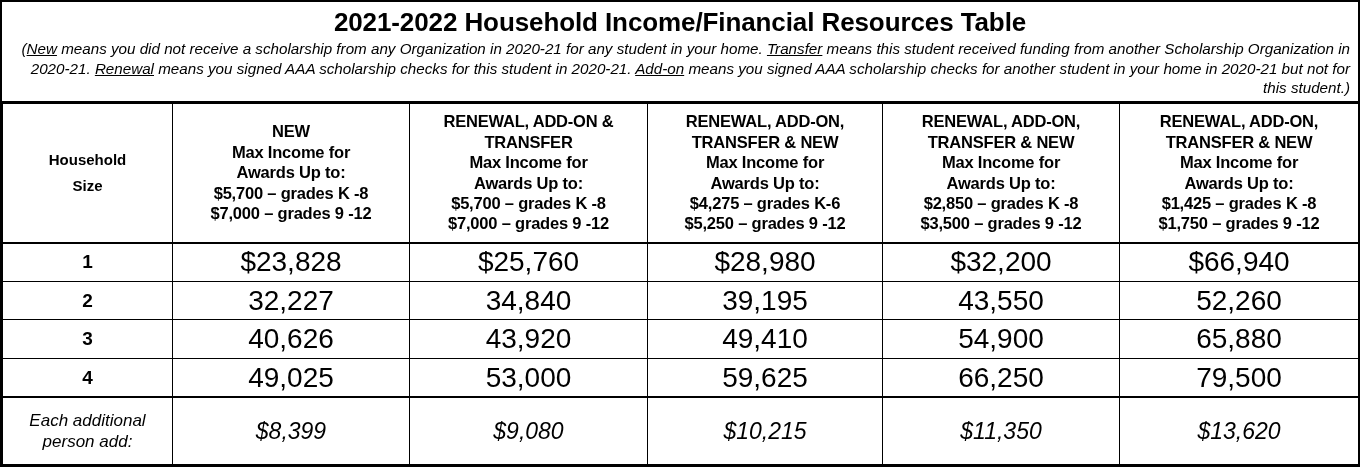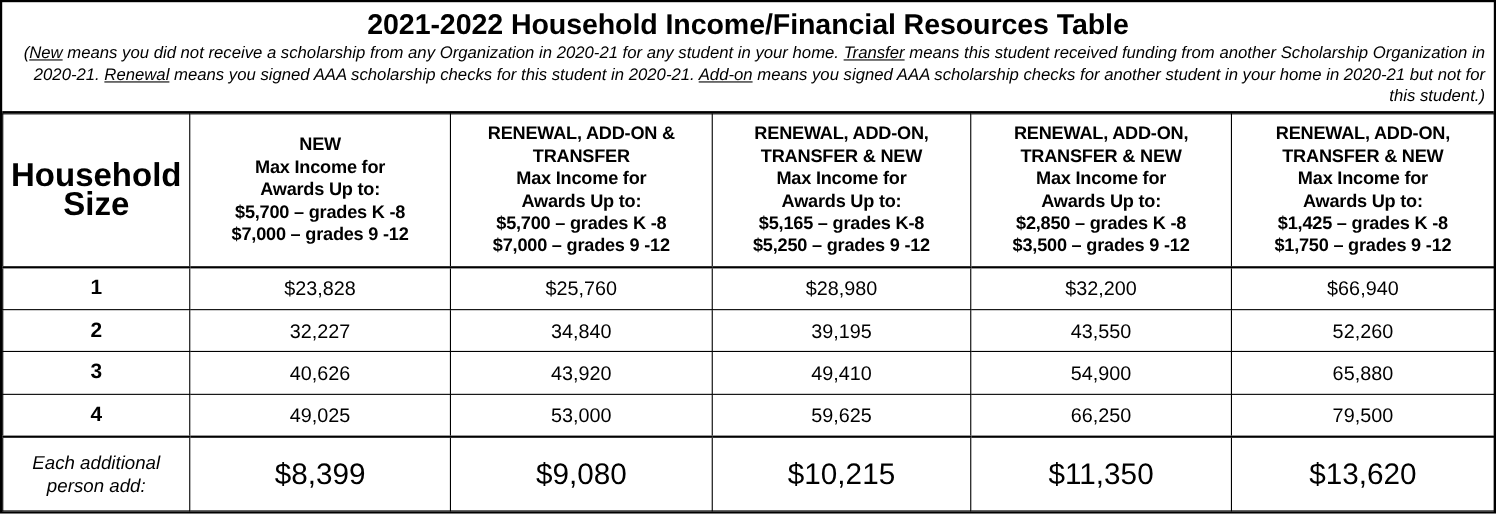--- a/index.html
+++ b/index.html
@@ -88,21 +88,21 @@
 
   
   tr.header-row th {
     height: 134px;
     border-bottom-width: 2px;
     padding: 2px 3px;
   }
 
   .hdr-hh {
     font-weight: bold;
-    font-size: 30px;
+    font-size: 15px;
     line-height: 26px;
   }
 
   .hdr-stack {
     font-weight: bold;
     font-size: 16.5px;
     line-height: 20.4px;
     letter-spacing: -0.2px;
     white-space: nowrap;
   }
@@ -110,37 +110,38 @@
   .hdr-stack .sub { display: block; }
   .hdr-stack .amt { display: block; }
 
   
   tr.data-row td { height: 33px; }
   tr.data-row td.size-cell {
     font-weight: bold;
     font-size: 19px;
   }
   tr.data-row td.amount-cell {
-    font-size: 18px;
+    font-size: 28px;
     line-height: 26px;
     text-align: center;
   }
 
   tr.last-row td {
     height: 58px;
     border-top-width: 2px;
   }
   tr.last-row td.size-cell {
     font-style: italic;
     font-size: 17px;
     line-height: 21px;
     font-weight: normal;
   }
   tr.last-row td.amount-cell {
-    font-size: 27px;
+    font-style: italic;
+    font-size: 23px;
   }
 </style>
 </head>
 <body>
 
 <div class="page">
 
   <div class="masthead">
 
     <div class="doc-title">2021-2022 Household Income/Financial Resources Table</div>
@@ -188,21 +189,21 @@
             <span class="amt">$7,000 – grades 9 -12</span>
           </div>
         </th>
 
         <th>
           <div class="hdr-stack">
             <span class="cat">RENEWAL, ADD-ON,</span>
             <span class="cat">TRANSFER &amp; NEW</span>
             <span class="sub">Max Income for</span>
             <span class="sub">Awards Up to:</span>
-            <span class="amt">$5,165 – grades K-8</span>
+            <span class="amt">$4,275 – grades K-6</span>
             <span class="amt">$5,250 – grades 9 -12</span>
           </div>
         </th>
 
         <th>
           <div class="hdr-stack">
             <span class="cat">RENEWAL, ADD-ON,</span>
             <span class="cat">TRANSFER &amp; NEW</span>
             <span class="sub">Max Income for</span>
             <span class="sub">Awards Up to:</span>

